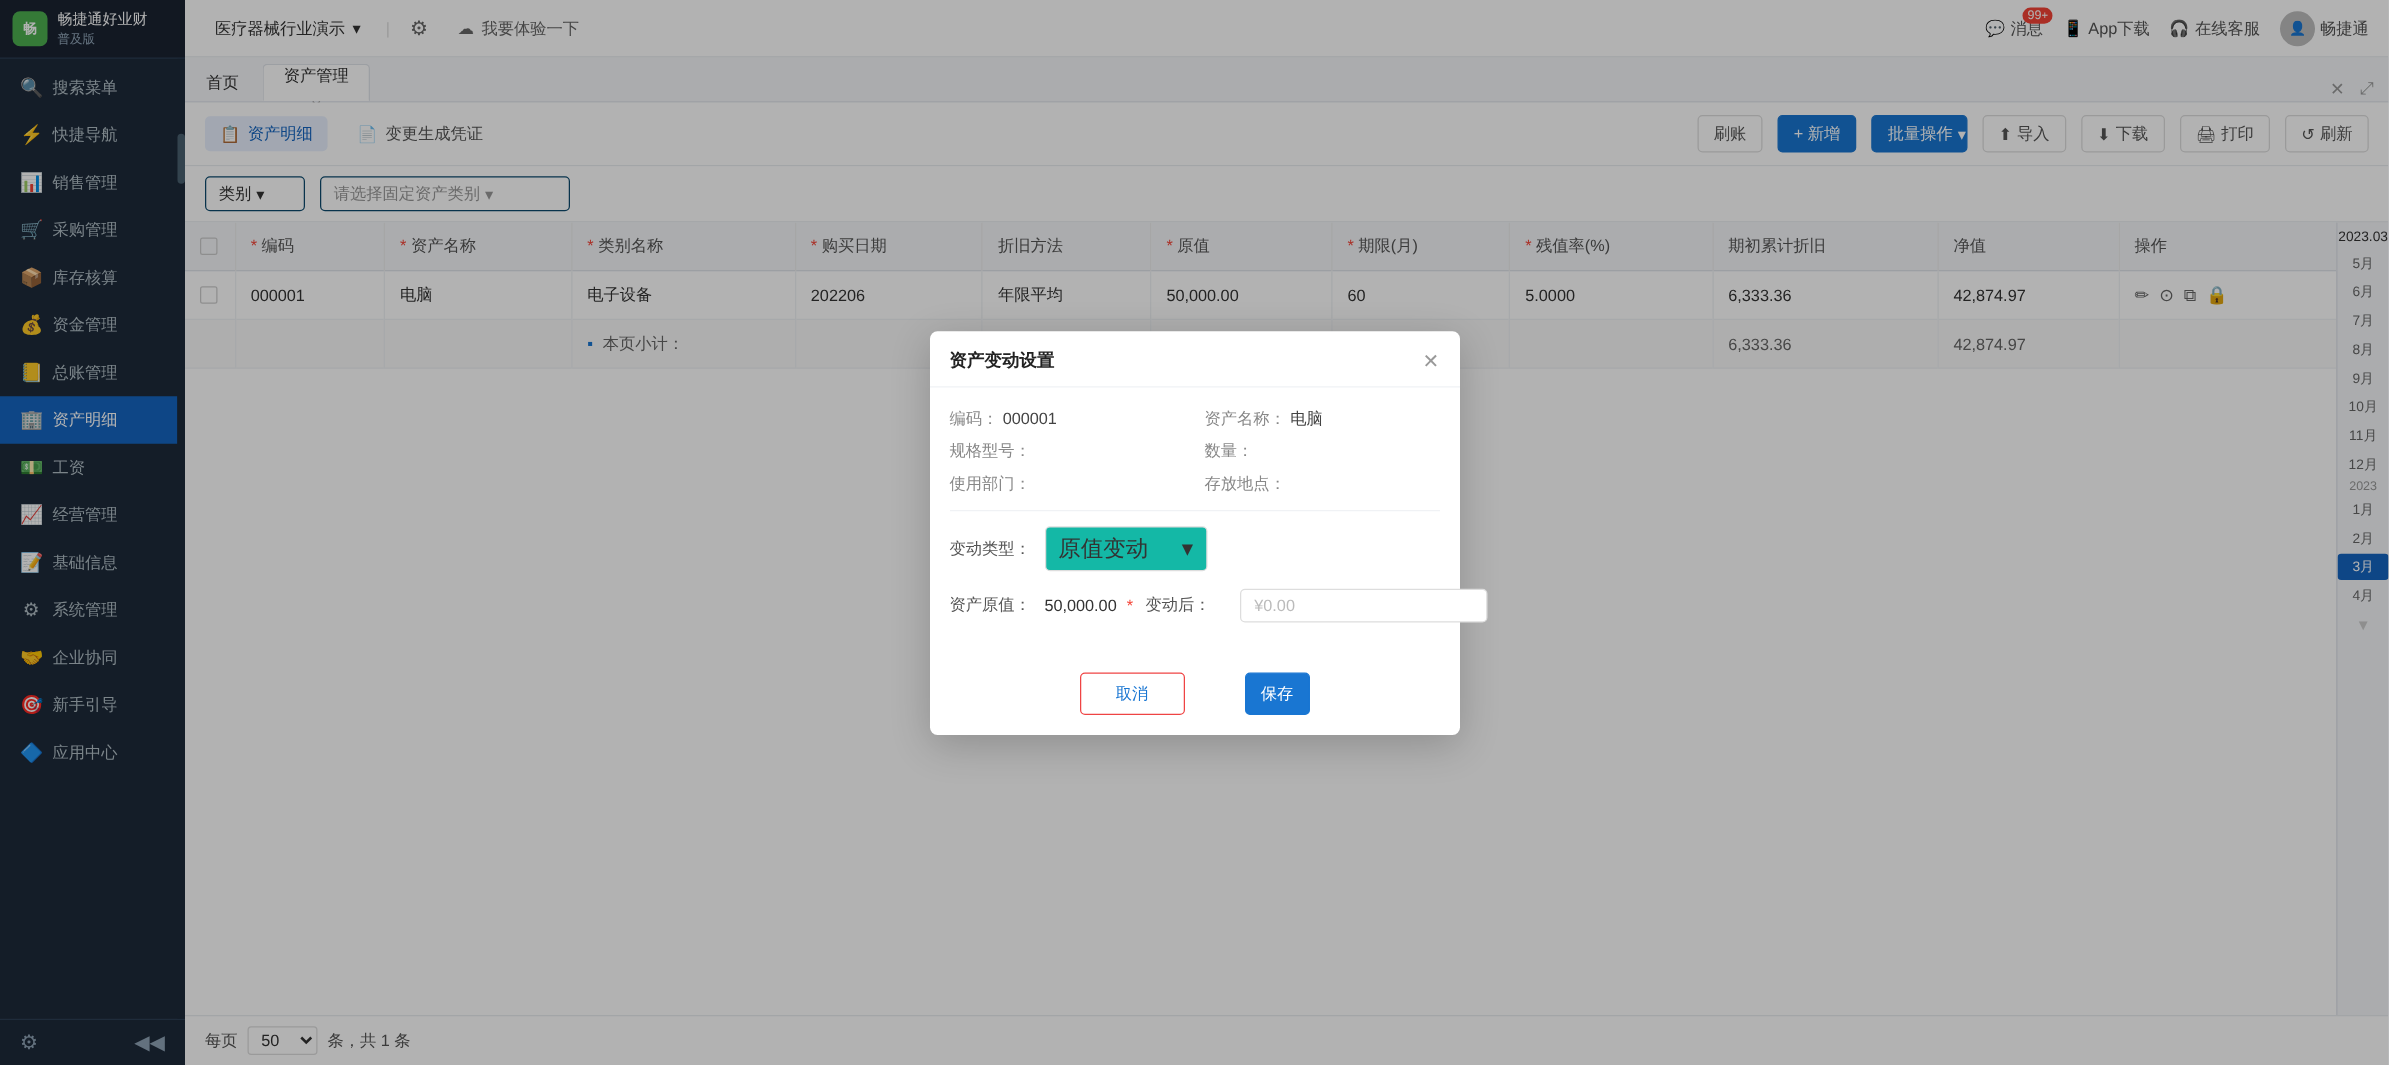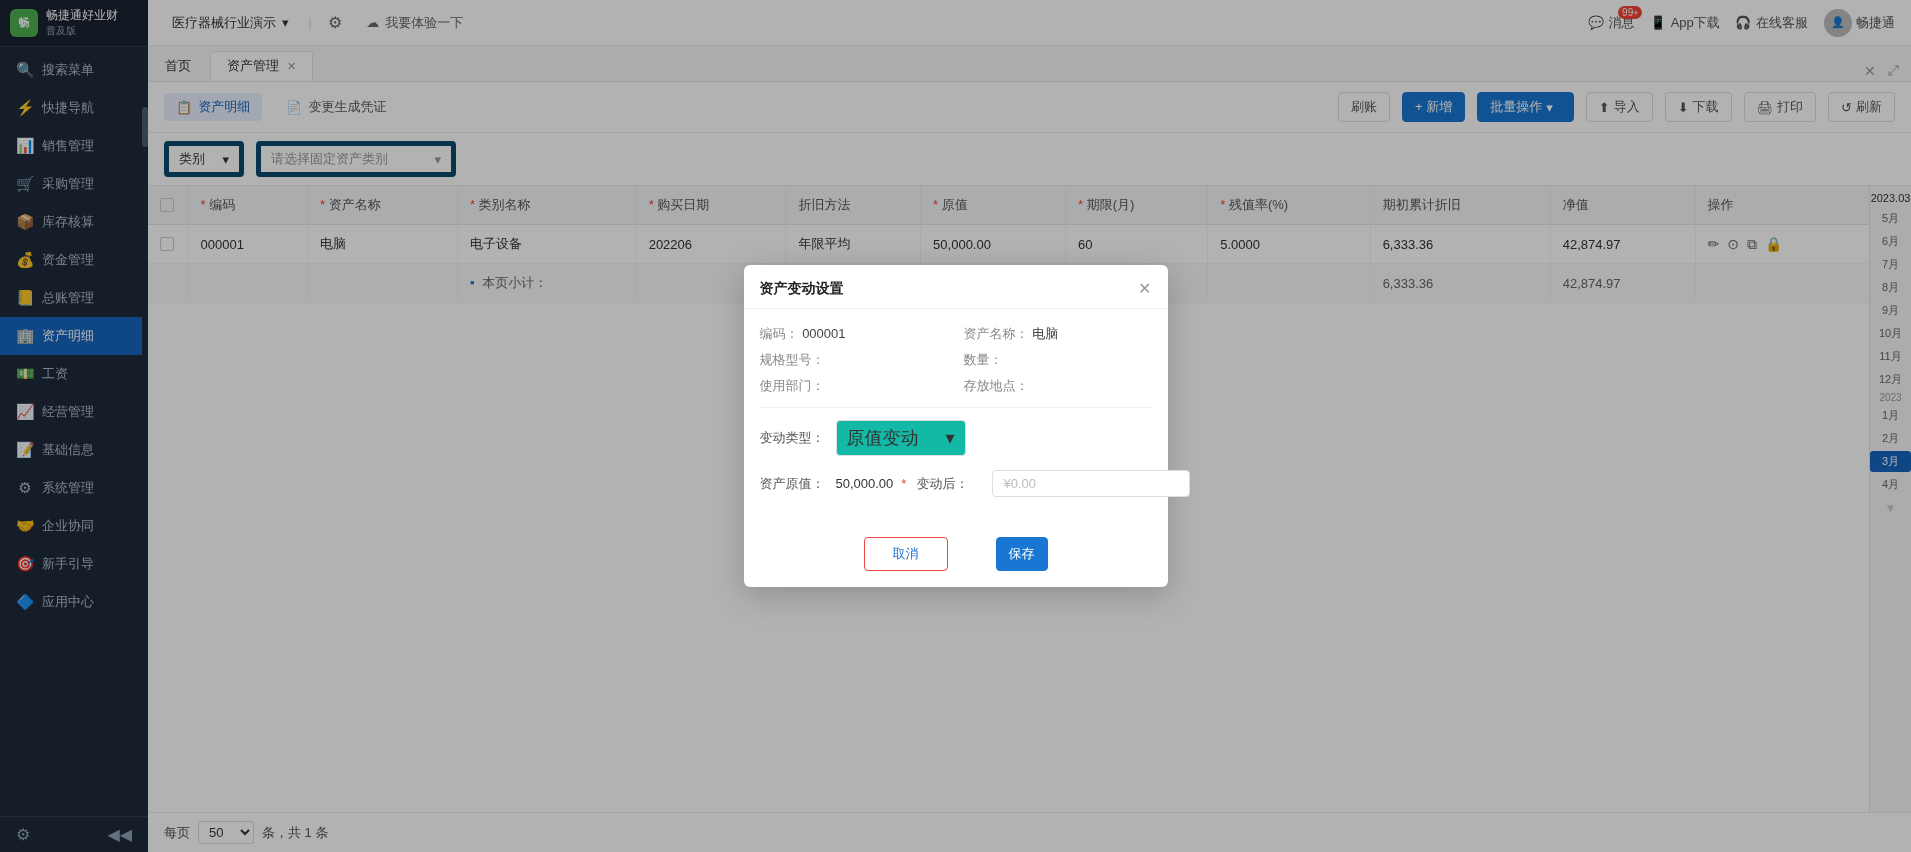--- a/index.html
+++ b/index.html
@@ -147,20 +147,21 @@
       border: 1px solid transparent;
       margin-right: 2px;
     }
     .tab.home { color: #333; background: #f5f7fa; }
     .tab.active {
       background: #fff;
       color: #333;
       border-color: #e0e4ea;
       border-bottom-color: #fff;
       font-weight: 500;
+      flex-direction: column;
     }
     .tab-close { color: #999; font-size: 11px; cursor: pointer; }
     .tab-bar-right {
       margin-left: auto;
       display: flex; align-items: center;
       padding-right: 8px; gap: 4px;
     }
     .tab-bar-btn { color: #999; cursor: pointer; font-size: 14px; padding: 2px 4px; }
 
     
@@ -205,43 +206,42 @@
     }
     .toolbar-btn.primary {
       background: #1976d2;
       color: #fff;
       border-color: #1976d2;
     }
     .toolbar-btn.batch {
       background: #1976d2;
       color: #fff;
       border-color: #1976d2;
-      padding-right: 20px;
+      padding-right: 0;
     }
 
     
     .filter-bar {
       background: #fff;
       padding: 8px 16px;
       display: flex;
       align-items: center;
       gap: 12px;
       border-bottom: 1px solid #e8ecf0;
     }
     .filter-select {
       display: flex; align-items: center; gap: 4px;
       padding: 4px 10px;
-      border: 5px solid #0c4a6e;
+      border: 1px solid #0c4a6e;
       border-radius: 4px;
       cursor: pointer;
       font-size: 13px;
       color: #333;
       background: #fff;
       min-width: 80px;
-      justify-content: space-between;
     }
     .filter-select-long {
       min-width: 200px;
       color: #999;
     }
 
     
     .table-container {
       flex: 1;
       overflow: auto;

